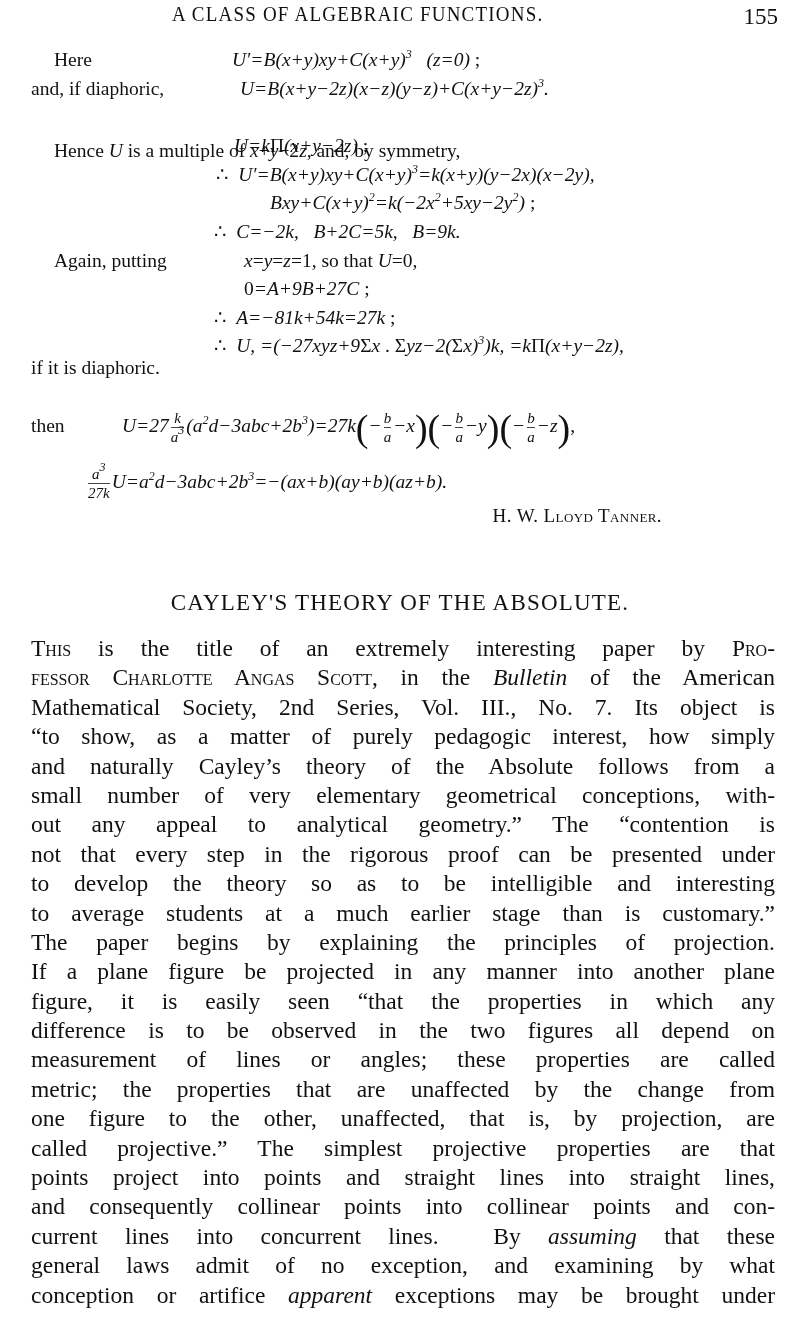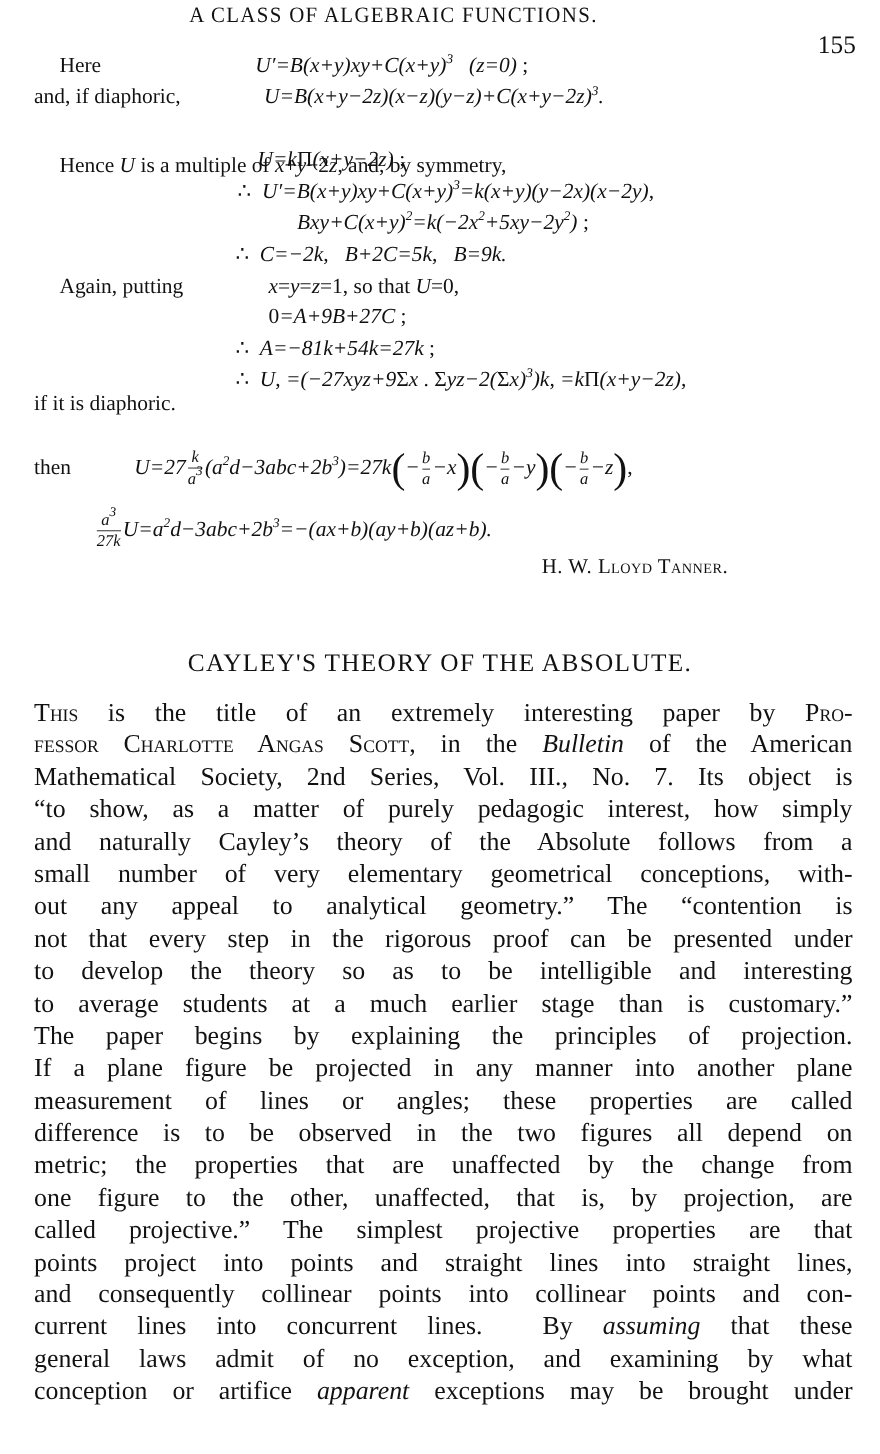--- a/index.html
+++ b/index.html
@@ -9,21 +9,21 @@
   }
   .page { position: absolute; left: 0; top: 0; width: 684px; height: 1322px; }
   .running-head {
     position: absolute; top: 2px; left: 0; width: 800px; height: 30px;
   }
   .running-title {
     position: absolute; left: 172px; top: 2px;
     font-size: 19px; letter-spacing: 1.2px; transform: scaleY(1.05);
   }
   .page-number {
-    position: absolute; right: 22px; top: 2px; font-size: 23px; margin-top: 24px;
+    position: absolute; right: 22px; top: 2px; font-size: 23px;
   }
   .line { position: absolute; white-space: nowrap; font-size: 19.5px; line-height: 24px; }
   .math { font-style: italic; }
   .label { font-style: normal; }
   .roman { font-style: normal; }
   sup { font-size: 12px; vertical-align: 8px; line-height: 0; }
   .frac {
     display: inline-block; vertical-align: middle; text-align: center;
     font-style: italic; line-height: 1; margin: 0 2px;
   }
@@ -106,22 +106,23 @@
     <span class="row">Mathematical Society, 2nd Series, Vol. III., No. 7.  Its object is</span>
     <span class="row">“to show, as a matter of purely pedagogic interest, how simply</span>
     <span class="row">and naturally Cayley’s theory of the Absolute follows from a</span>
     <span class="row">small number of very elementary geometrical conceptions, with-</span>
     <span class="row">out any appeal to analytical geometry.”  The “contention is</span>
     <span class="row">not that every step in the rigorous proof can be presented under</span>
     <span class="row">to develop the theory so as to be intelligible and interesting</span>
     <span class="row">to average students at a much earlier stage than is customary.”</span>
     <span class="row">The paper begins by explaining the principles of projection.</span>
     <span class="row">If a plane figure be projected in any manner into another plane</span>
+    <span class="row">figure, it is easily seen “that the properties in which any</span>
+    <span class="row">difference is to be observed in the two figures all depend on</span>
     <span class="row">measurement of lines or angles; these properties are called</span>
-    <span class="row">difference is to be observed in the two figures all depend on</span>
     <span class="row">metric; the properties that are unaffected by the change from</span>
     <span class="row">one figure to the other, unaffected, that is, by projection, are</span>
     <span class="row">called projective.”  The simplest projective properties are that</span>
     <span class="row">points project into points and straight lines into straight lines,</span>
     <span class="row">and consequently collinear points into collinear points and con-</span>
     <span class="row">current lines into concurrent lines.&nbsp; By <i>assuming</i> that these</span>
     <span class="row">general laws admit of no exception, and examining by what</span>
     <span class="row">conception or artifice <i>apparent</i> exceptions may be brought under</span>
 
   </div>

